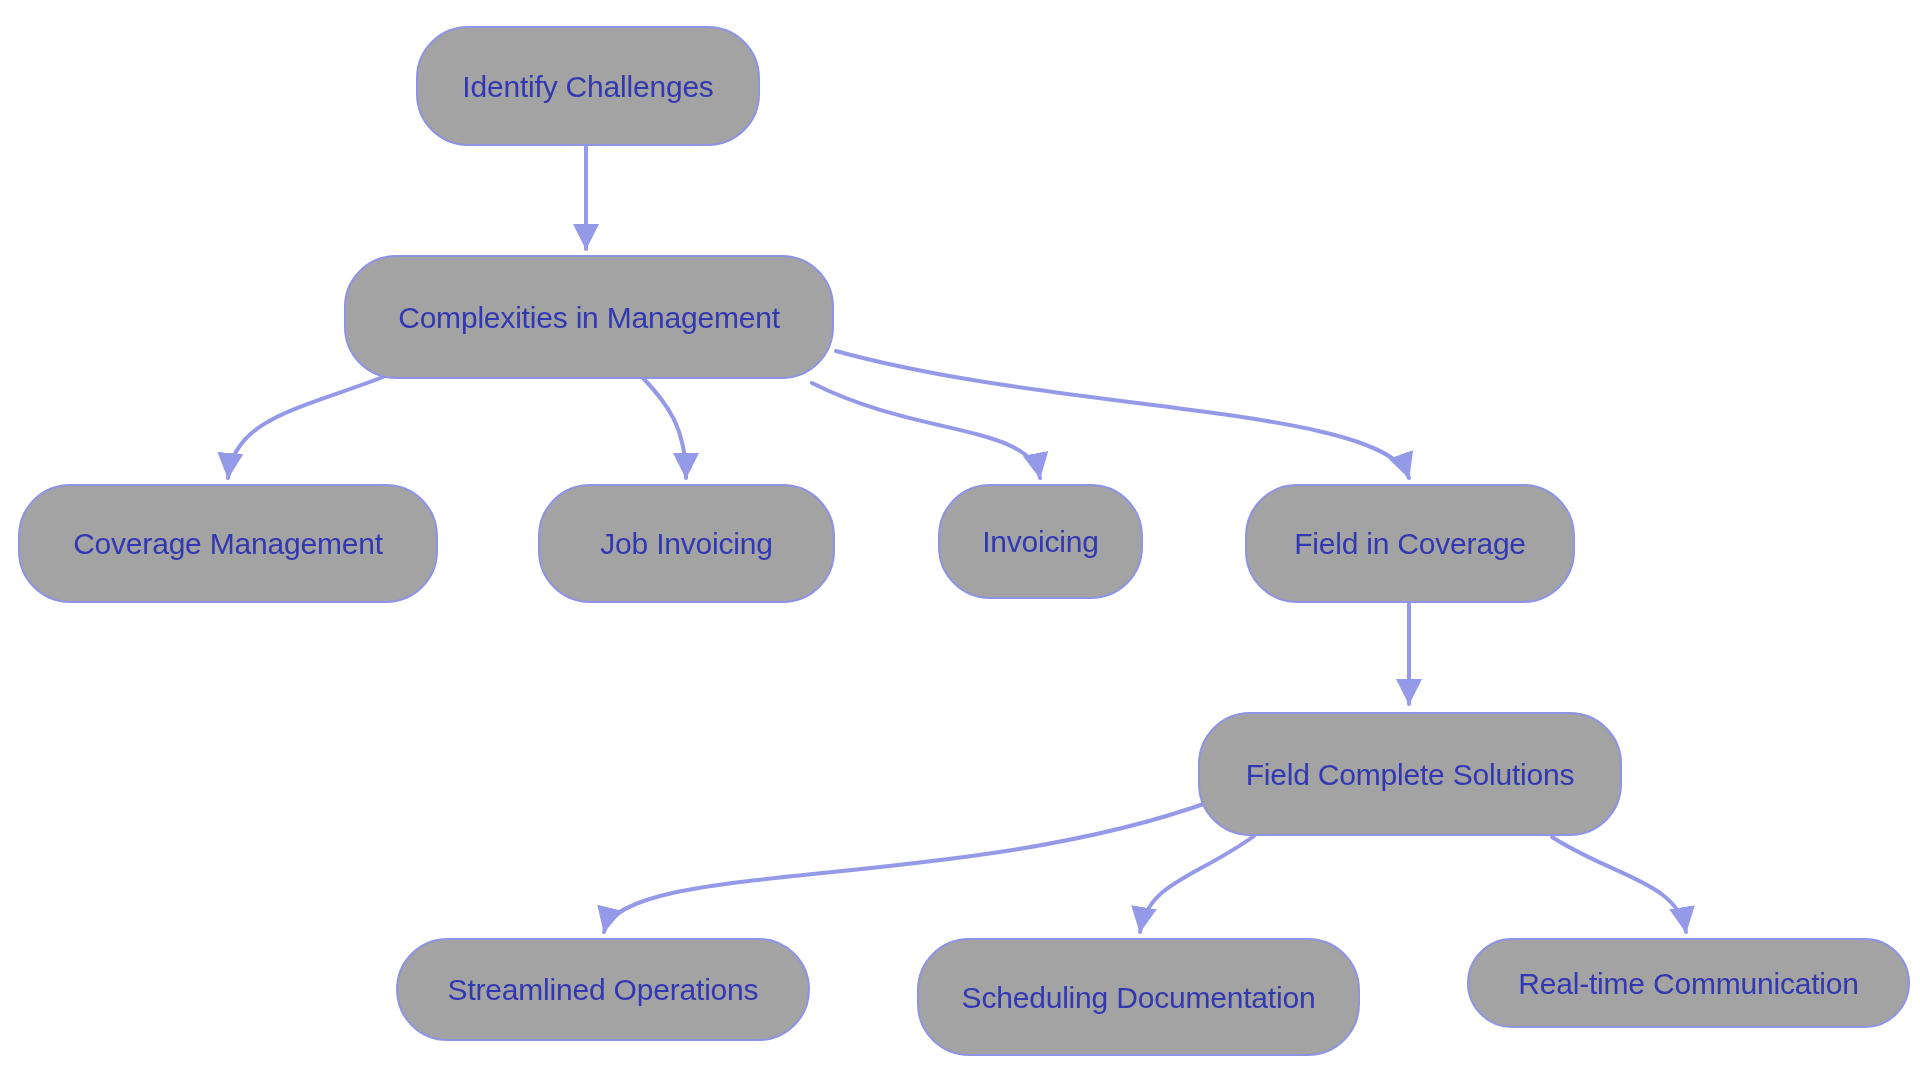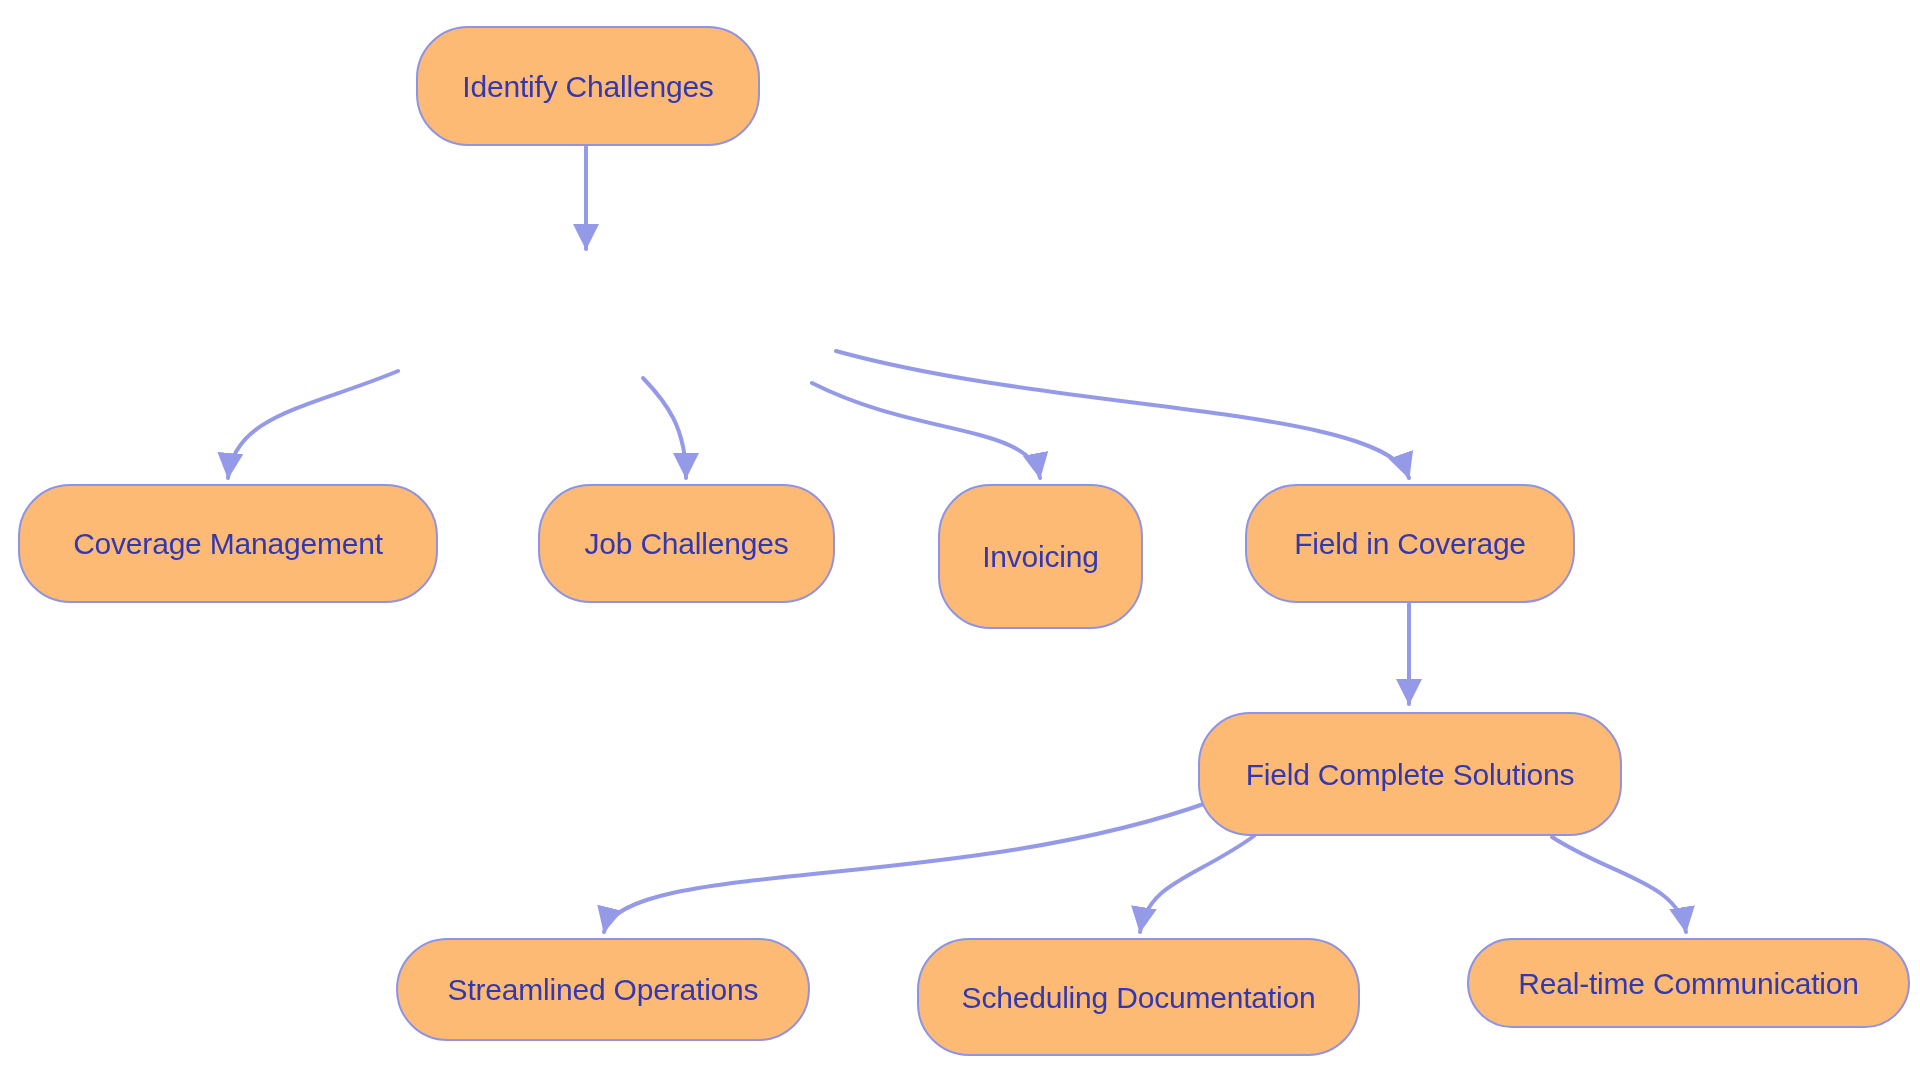--- a/index.html
+++ b/index.html
@@ -21,21 +21,21 @@
     position: absolute;
     left: 0;
     top: 0;
     width: 1920px;
     height: 1083px;
     pointer-events: none;
   }
   .node {
     position: absolute;
     box-sizing: border-box;
-    background: #fdba74;
+    background: #a3a3a3;
     border: 2px solid #8e93e3;
     border-radius: 52px;
     display: flex;
     align-items: center;
     justify-content: center;
     text-align: center;
     color: #3237b2;
     font-size: 30px;
     letter-spacing: -0.2px;
     line-height: 1.1;
@@ -63,30 +63,33 @@
       <path d="M 1212 801 C 960 893, 622 858, 604 932" marker-end="url(#arrow)"></path>
       <path d="M 1254 836 C 1196 878, 1148 882, 1140 932" marker-end="url(#arrow)"></path>
       <path d="M 1552 837 C 1614 877, 1678 882, 1686 932" marker-end="url(#arrow)"></path>
     </g>
   </svg>
 
   <div class="node" style="left:416px; top:26px; width:344px; height:120px;">
     <span>Identify Challenges</span>
   </div>
 
+  <div class="node" style="left:344px; top:255px; width:490px; height:124px;">
+    <span>Complexities in Management</span>
+  </div>
 
   <div class="node" style="left:18px; top:484px; width:420px; height:119px;">
     <span>Coverage Management</span>
   </div>
 
   <div class="node" style="left:538px; top:484px; width:297px; height:119px;">
-    <span>Job Challenges</span>
+    <span>Job Invoicing</span>
   </div>
 
-  <div class="node" style="left:938px; top:484px; width:205px; height:145px;">
+  <div class="node" style="left:938px; top:484px; width:205px; height:115px;">
     <span>Invoicing</span>
   </div>
 
   <div class="node" style="left:1245px; top:484px; width:330px; height:119px;">
     <span>Field in Coverage</span>
   </div>
 
   <div class="node" style="left:1198px; top:712px; width:424px; height:124px;">
     <span>Field Complete Solutions</span>
   </div>

